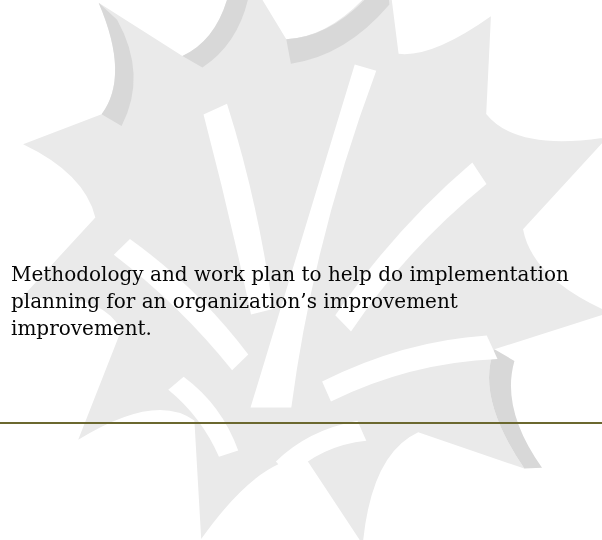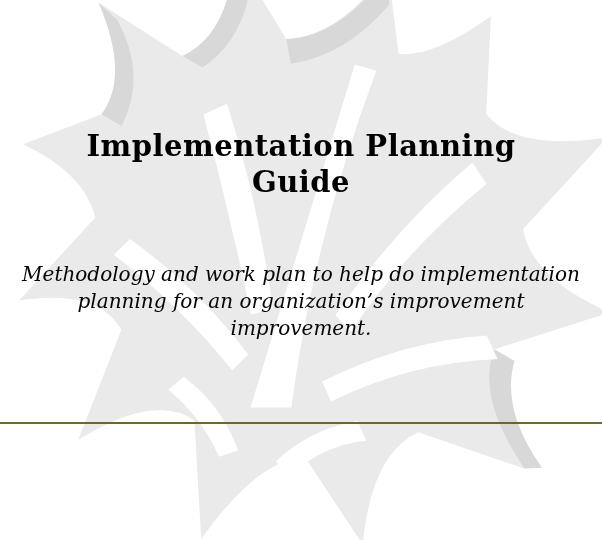--- a/index.html
+++ b/index.html
@@ -36,23 +36,22 @@
     letter-spacing: 0.5px;
     color: #000000;
     z-index: 2;
   }
   .subtitle {
     position: absolute;
     top: 261px;
     left: 50%;
     transform: translateX(-50%);
     width: 580px;
-    text-align: center;
+    text-align: left;
     font-family: "DejaVu Serif", serif;
-    font-style: italic;
     font-size: 20px;
     line-height: 27px;
     color: #050505;
     z-index: 2;
   }
   .rule {
     position: absolute;
     top: 422px;
     left: 0;
     width: 602px;
@@ -92,24 +91,20 @@
       <path fill="#ffffff" d="M 98,36 L 106,36 Q 101,100 110,160 L 96,164 Q 97,100 98,36 Z"></path>
       <path fill="#ffffff" d="M 58,62 Q 78,92 94,128 L 87,132 Q 70,100 51,68 Z"></path>
       <path fill="#ffffff" d="M 148,58 Q 128,88 116,124 L 123,128 Q 134,94 155,64 Z"></path>
       <path fill="#ffffff" d="M 38,118 Q 66,128 90,146 L 86,153 Q 62,136 34,125 Z"></path>
       <path fill="#ffffff" d="M 170,116 Q 142,126 118,148 L 123,154 Q 146,133 176,123 Z"></path>
       <path fill="#ffffff" d="M 70,160 Q 86,166 96,180 L 90,184 Q 80,172 66,166 Z"></path>
       <path fill="#ffffff" d="M 134,158 Q 118,166 110,180 L 116,184 Q 124,170 139,164 Z"></path>
     </g>
   </svg>
 
-  <div class="title">
-    <div>Implementation Planning</div>
-    <div>Guide</div>
-  </div>
 
   <div class="subtitle">
     <div>Methodology and work plan to help do implementation</div>
     <div>planning for an organization’s improvement improvement.</div>
   </div>
 
   <div class="rule"></div>
 
 </div>
 

